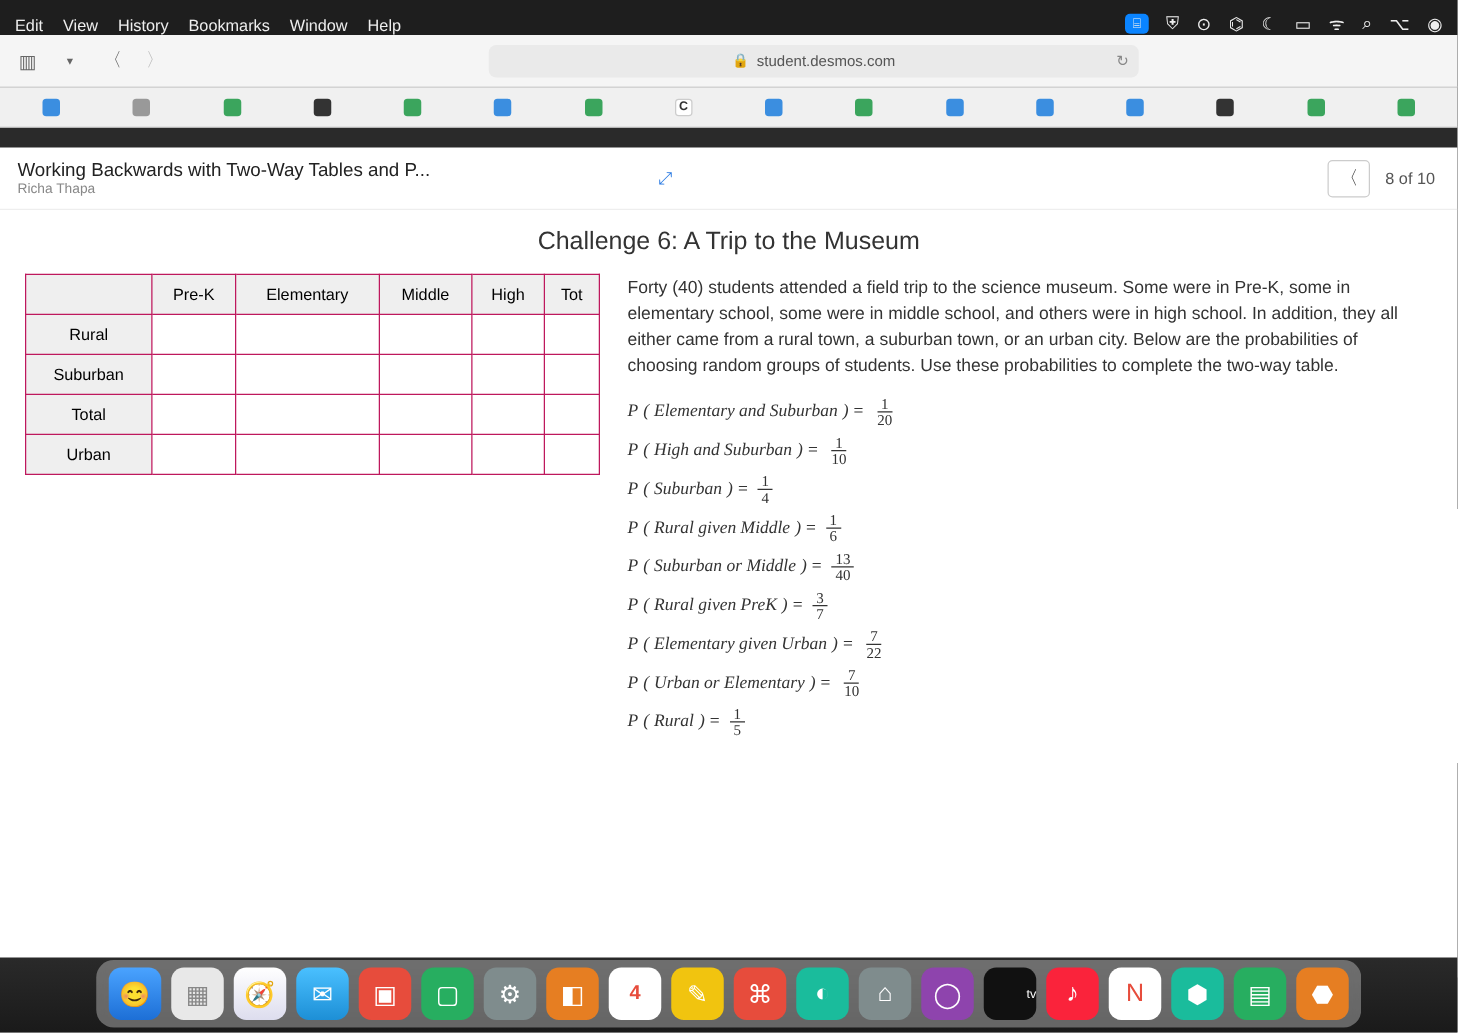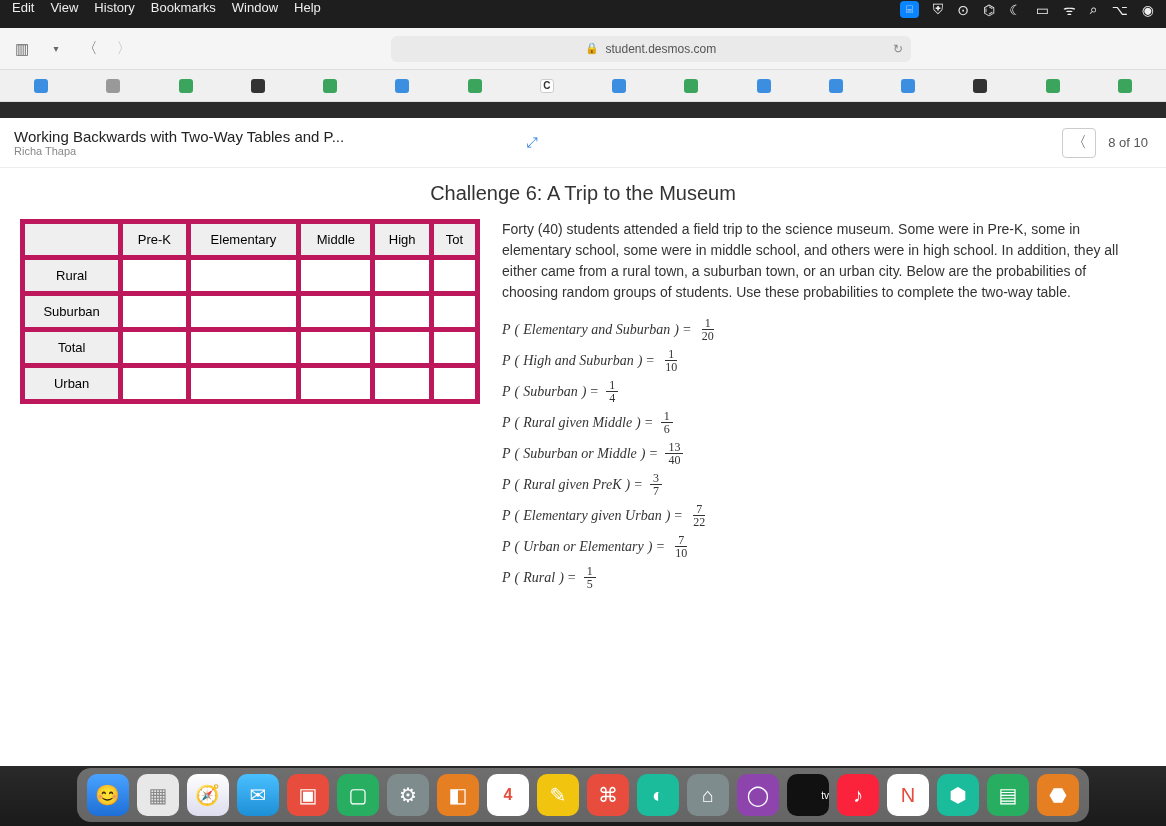--- a/index.html
+++ b/index.html
@@ -10,21 +10,21 @@
     height: 826px;
     overflow: hidden;
     position: relative;
   }
   
   .mac-menu {
     background: #1e1e1e;
     color: #eee;
     height: 28px;
     display: flex;
-    align-items: flex-start;
+    align-items: flex-end;
     padding: 0 12px;
     font-size: 13px;
     gap: 16px;
     position: relative;
   }
   .mac-menu .spacer { flex: 1; }
   .mac-menu .status-icons { display:flex; gap:14px; align-items:center; font-size:14px;}
   .status-box { background:#0a84ff; border-radius:4px; padding:2px 6px; font-size:11px;}
   
   .safari-toolbar {
@@ -134,21 +134,21 @@
     align-items:flex-start;
   }
   .left { flex:0 0 460px; }
   .right { flex:1; font-size:14px; color:#333; line-height:1.5;}
   table.twoway {
     border-collapse:collapse;
     font-size:13px;
     width:100%;
   }
   table.twoway th, table.twoway td {
-    border:5px solid #be185d;
+    border:1px solid #be185d;
     padding:8px 6px;
     text-align:center;
     background:#fafafa;
   }
   table.twoway th { background:#efefef; font-weight:500;}
   table.twoway td.cell { background:#fff; height:30px;}
   .prob-list { margin-top:14px; font-size:14px;}
   .prob {
     margin: 6px 0;
     font-family: "Times New Roman", serif;

